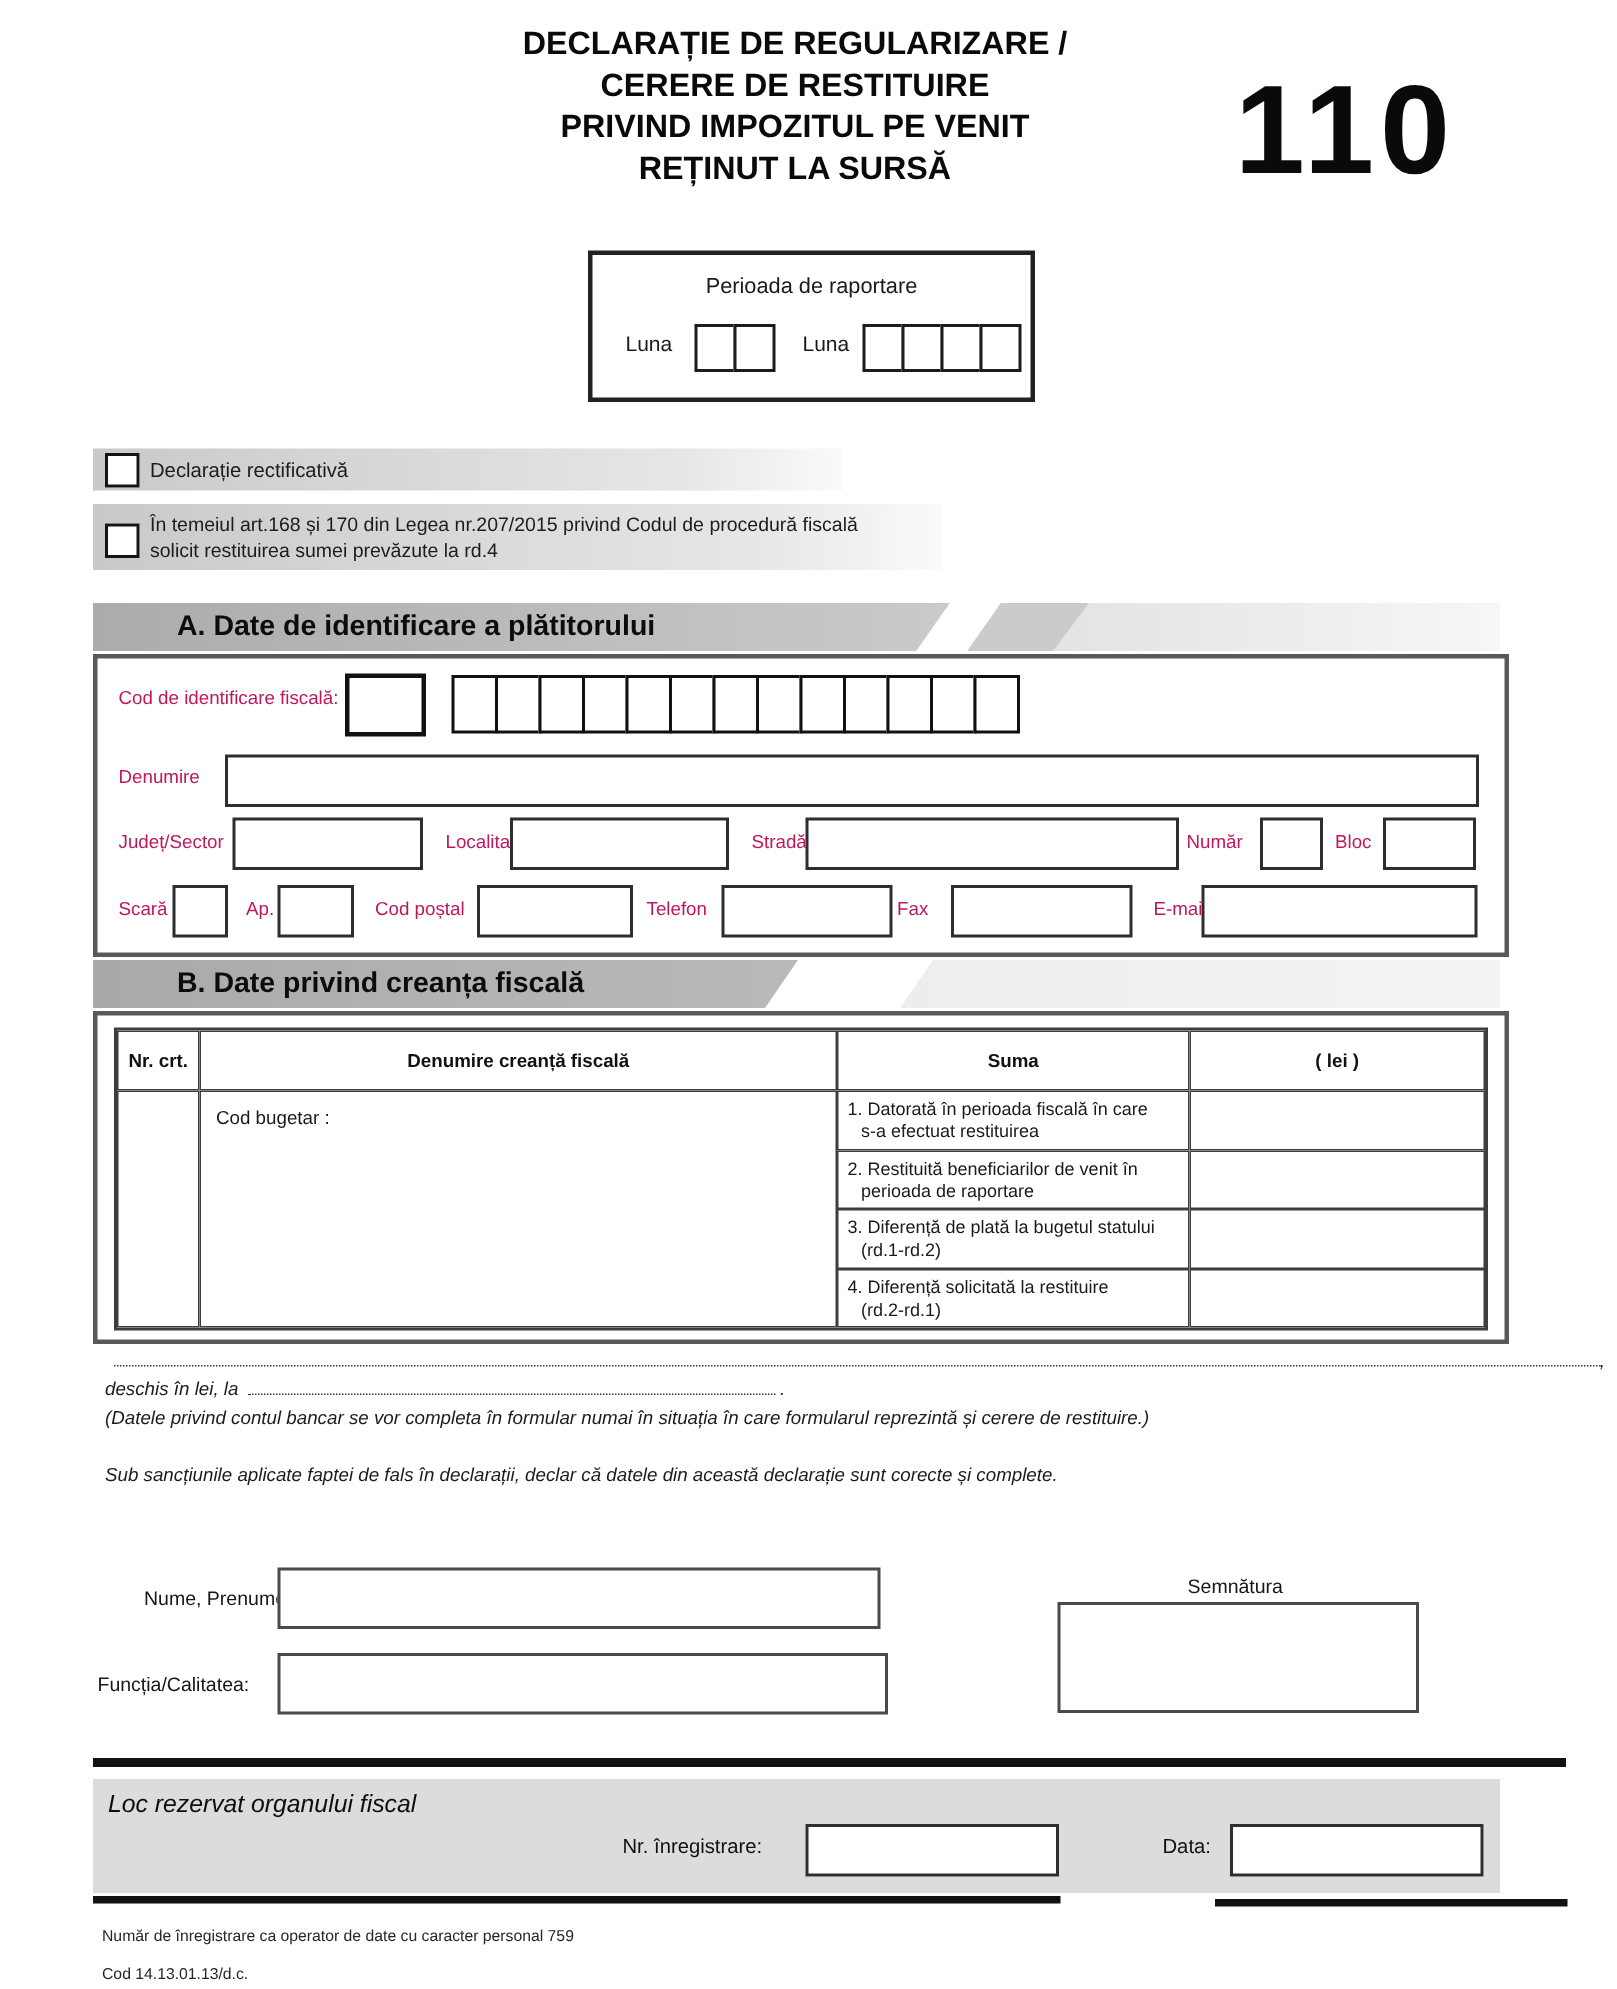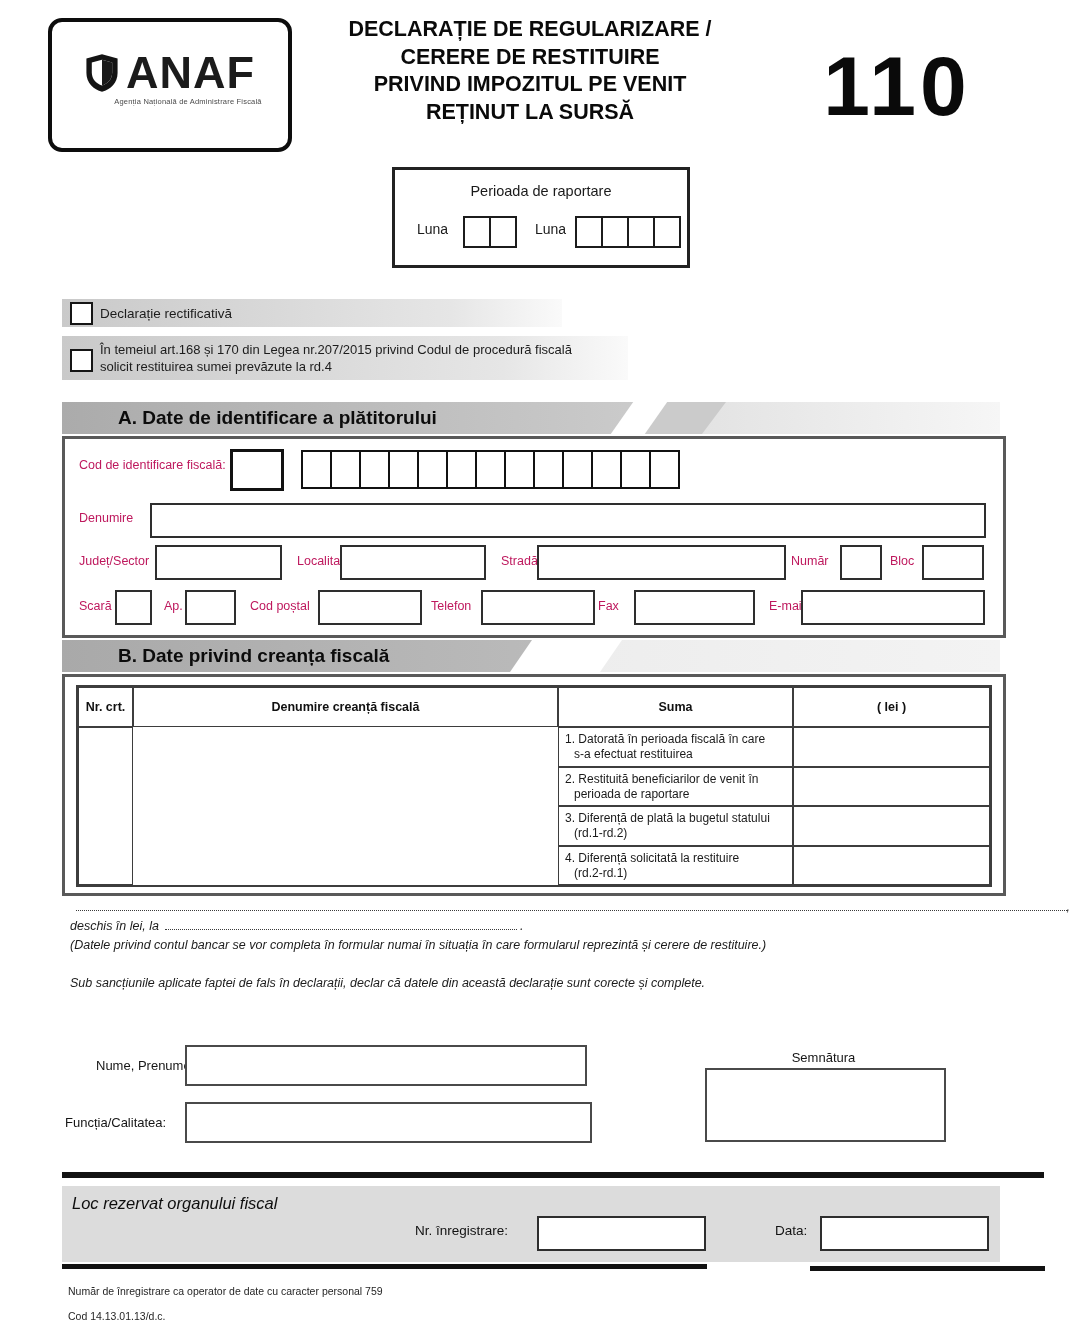--- a/index.html
+++ b/index.html
@@ -77,33 +77,20 @@
   .fbox{position:absolute;width:165px;height:31px;border:2.5px solid #2e2e2e;background:#fff;}
   .flbl{position:absolute;font-size:13.5px;color:#111;}
 
   .small{font-size:10.5px;color:#262626;}
 </style>
 </head>
 <body>
 
 <div class="page">
 
-  <div class="abs logo-box">
-    <div class="logo-row">
-      <span style="display:inline-block;width:34px;height:40px;">
-        <svg viewBox="0 0 24 28" width="34" height="40">
-          <path d="M12 0.8 L23 3.8 V14 C23 21 18 25.6 12 27.2 C6 25.6 1 21 1 14 V3.8 Z" fill="#141414"></path>
-          <path d="M12 4.6 L19.2 6.6 V13.6 C19.2 18.2 16.2 21.4 12 22.8 C7.8 21.4 4.8 18.2 4.8 13.6 V6.6 Z" fill="#ffffff"></path>
-          <path d="M12 4.6 L19.2 6.6 V13.6 C19.2 18.2 16.2 21.4 12 22.8 Z" fill="#1a1a1a"></path>
-        </svg>
-      </span>
-      <span class="brand">ANAF</span>
-    </div>
-    <div class="logo-sub">Agenția Națională de Administrare Fiscală</div>
-  </div>
 
   <div class="abs title">
     <div>DECLARAȚIE DE REGULARIZARE /</div>
     <div>CERERE DE RESTITUIRE</div>
     <div>PRIVIND IMPOZITUL PE VENIT</div>
     <div>REȚINUT LA SURSĂ</div>
   </div>
 
   <div class="abs form-number">110</div>
 
@@ -197,20 +184,23 @@
   </div>
 
   <div class="abs b-outer">
     <div class="b-table">
       <div class="tcell thead" style="grid-column:1;grid-row:1;">Nr. crt.</div>
       <div class="tcell thead" style="grid-column:2;grid-row:1;">Denumire creanță fiscală</div>
       <div class="tcell thead" style="grid-column:3;grid-row:1;">Suma</div>
       <div class="tcell thead" style="grid-column:4;grid-row:1;">( lei )</div>
 
       <div class="tcell" style="grid-column:1;grid-row:2/6;"></div>
+      <div class="tcell" style="grid-column:2;grid-row:2/6;">
+        <div class="codbug">Cod bugetar :</div>
+      </div>
 
       <div class="tcell srow" style="grid-column:3;grid-row:2;">
         <div>1. Datorată în perioada fiscală în care</div>
           <div class="ln2">s-a efectuat restituirea</div>
       </div>
       <div class="tcell" style="grid-column:4;grid-row:2;"></div>
 
       <div class="tcell srow" style="grid-column:3;grid-row:3;">
         <div>2. Restituită beneficiarilor de venit în</div>
           <div class="ln2">perioada de raportare</div>

